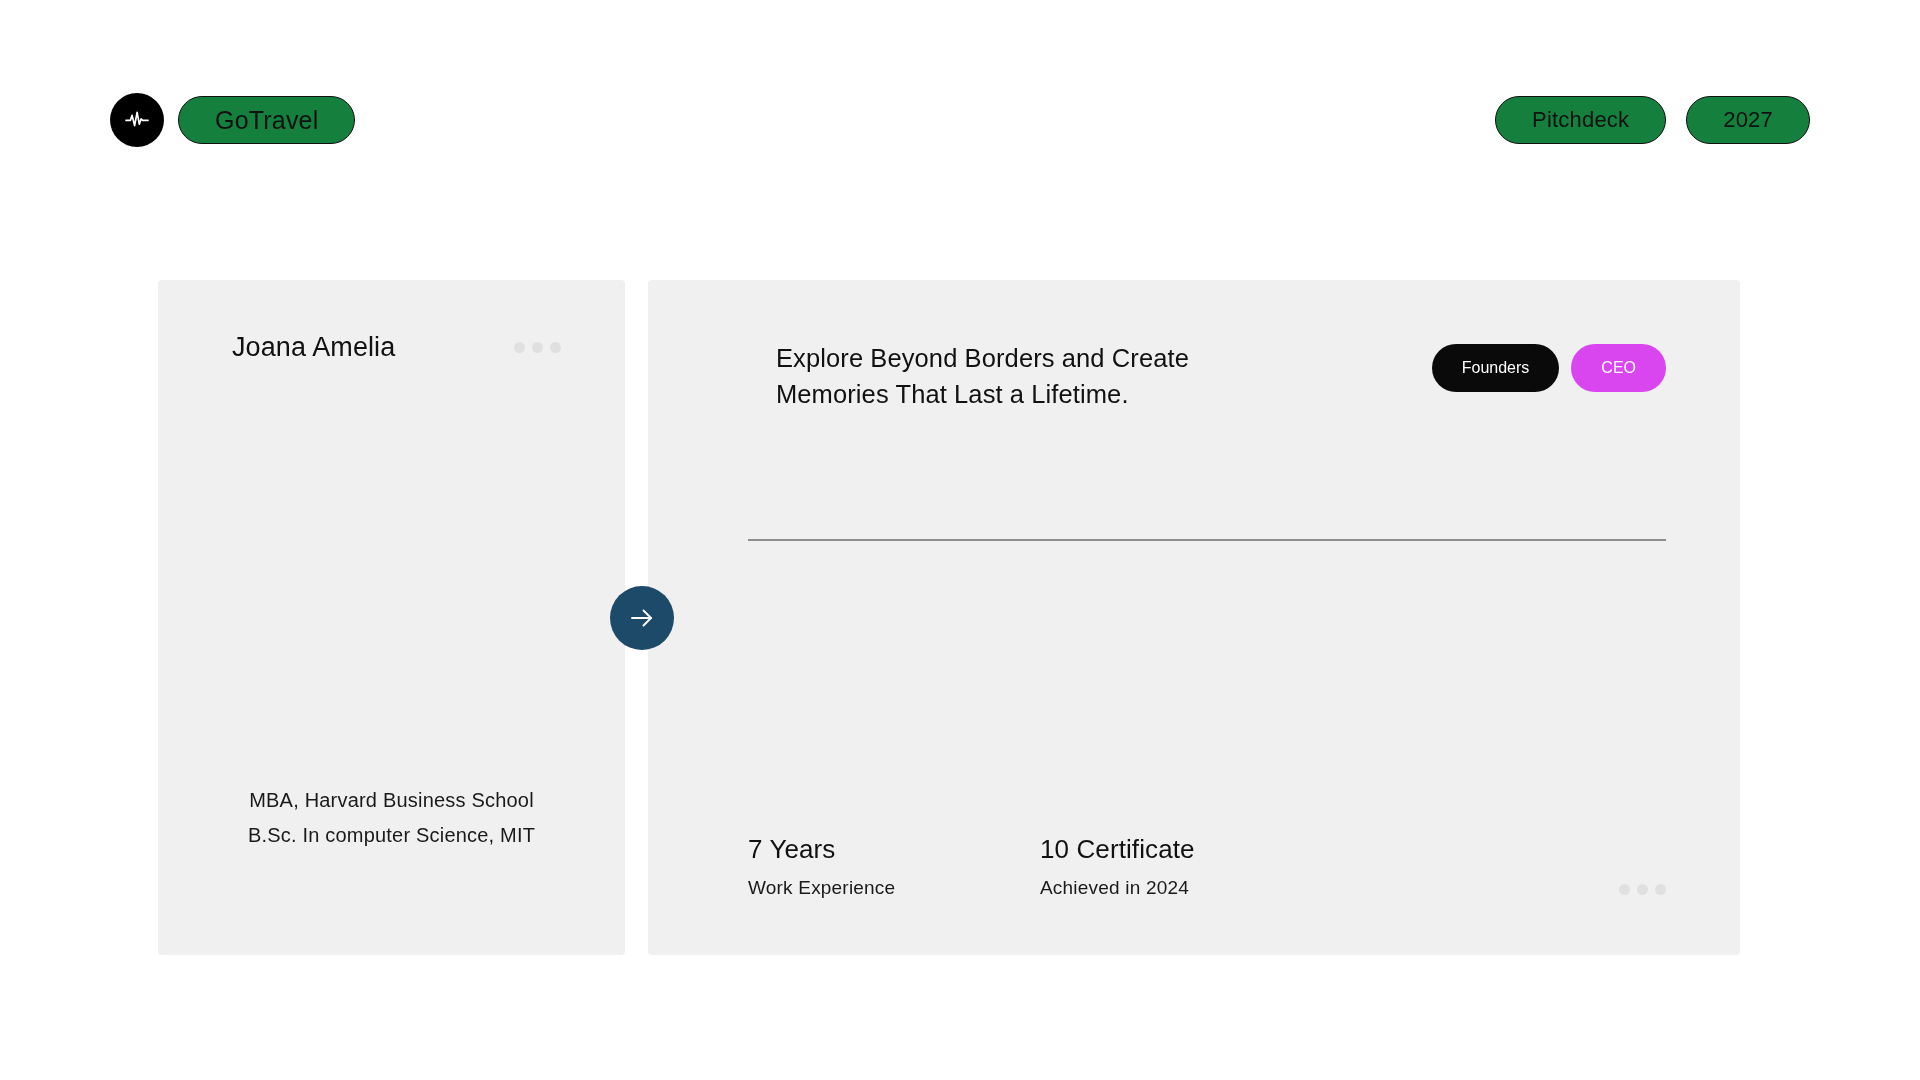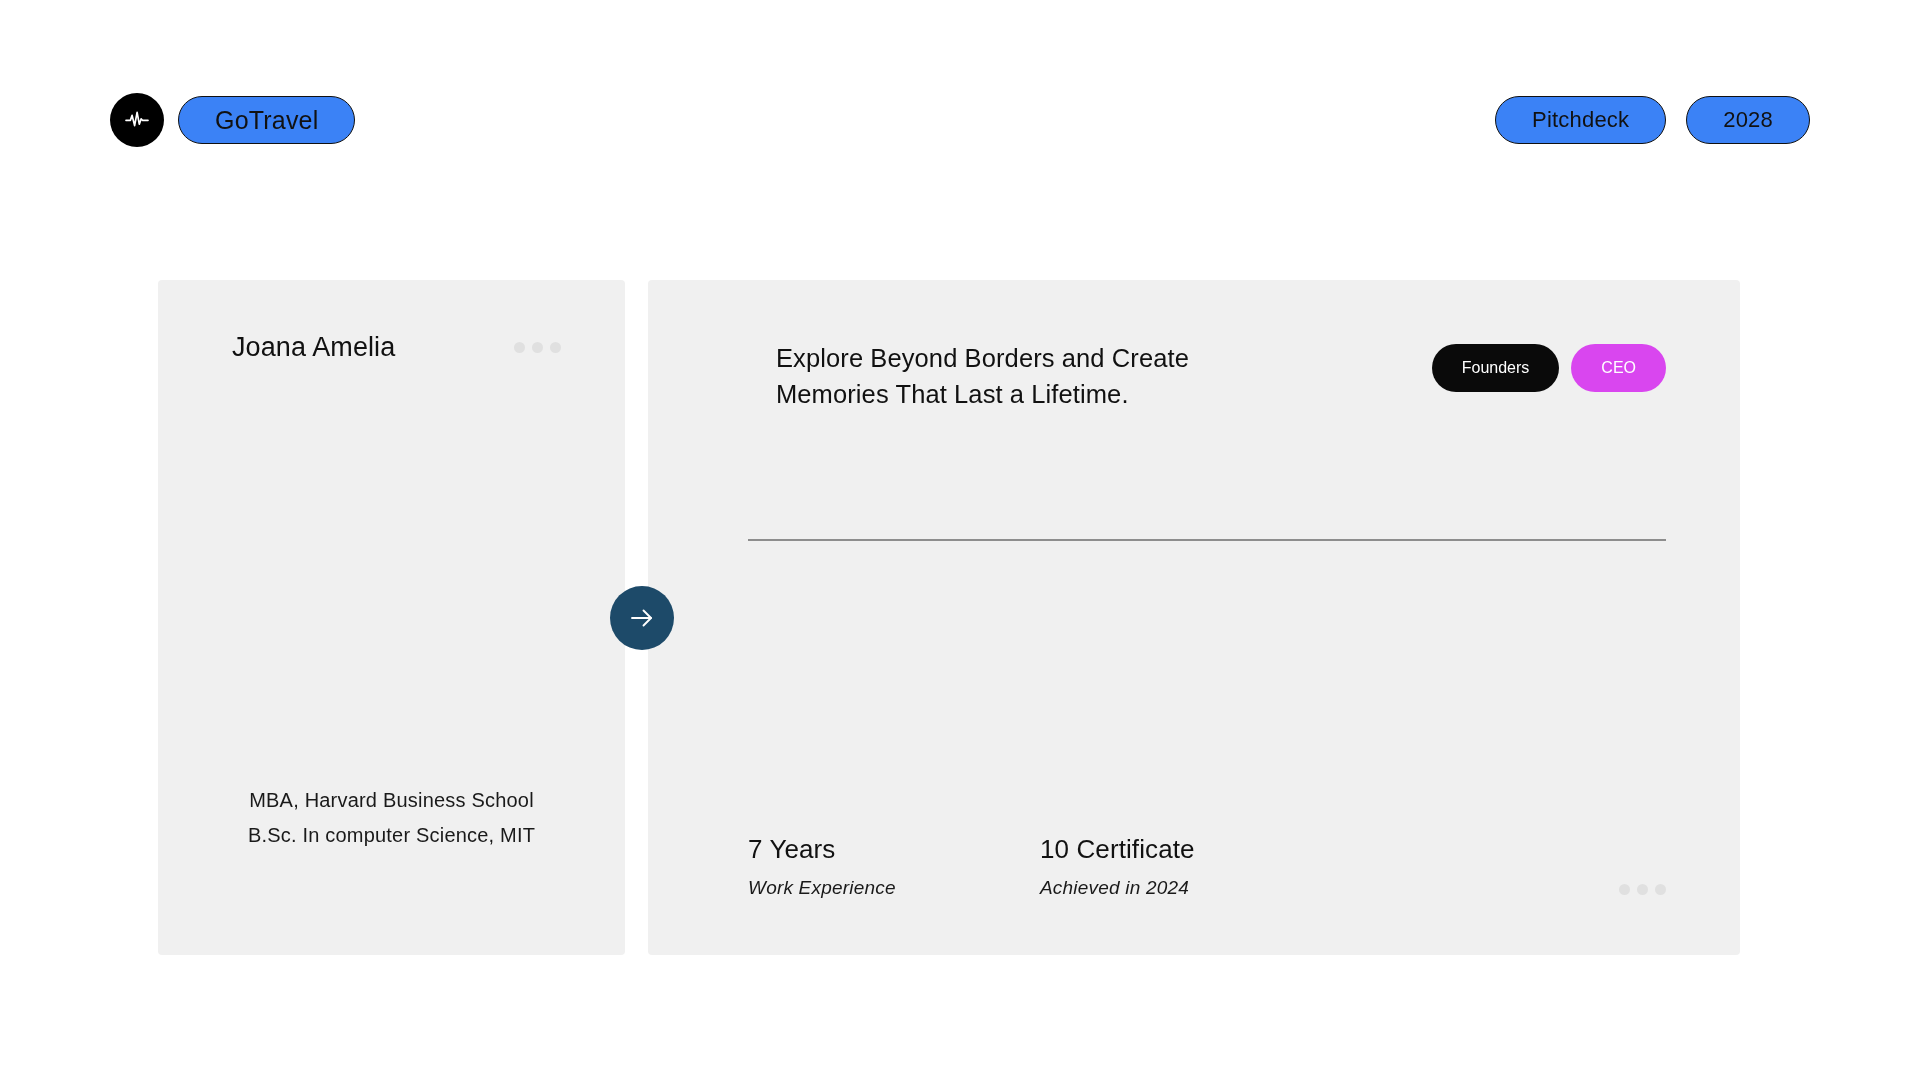--- a/index.html
+++ b/index.html
@@ -47,21 +47,21 @@
     align-items: center;
     justify-content: center;
     flex: 0 0 auto;
   }
 
   .logo-mark svg { display: block; }
 
   .pill {
     border: 1.3px solid #111111;
     border-radius: 999px;
-    background: #3b82f6;
+    background: #15803d;
     color: #111111;
     font-size: 23px;
     font-weight: 500;
     letter-spacing: 0.2px;
     display: flex;
     align-items: center;
     justify-content: center;
     white-space: nowrap;
   }
 
@@ -231,21 +231,20 @@
     margin-bottom: 12px;
     white-space: nowrap;
   }
 
   .stat-label {
     font-size: 19px;
     font-weight: 400;
     color: #1a1a1a;
     letter-spacing: 0.2px;
     white-space: nowrap;
-    font-style: italic;
   }
 
   .bottom-dots {
     margin-left: auto;
     padding-bottom: 4px;
   }
 
   
   .arrow-btn {
     position: absolute;
@@ -277,21 +276,21 @@
       <div class="logo-mark">
         <svg width="30" height="30" viewBox="0 0 30 30" aria-hidden="true">
           <path d="M4 15.3 H8.4 L10.1 10.4 L12.6 20.6 L15.1 7.4 L17.3 19.2 L19.1 13.9 L20.6 15.3 H26" fill="none" stroke="#ffffff" stroke-width="1.7" stroke-linecap="round" stroke-linejoin="round"></path>
         </svg>
       </div>
       <div class="pill pill-brand">GoTravel</div>
     </div>
 
     <div class="header-right">
       <div class="pill pill-nav">Pitchdeck</div>
-      <div class="pill pill-nav">2028</div>
+      <div class="pill pill-nav">2027</div>
     </div>
 
   </div>
 
   <div class="cards">
 
     <div class="card card-left">
 
       <div class="left-head">
         <div class="person-name">Joana Amelia</div>

